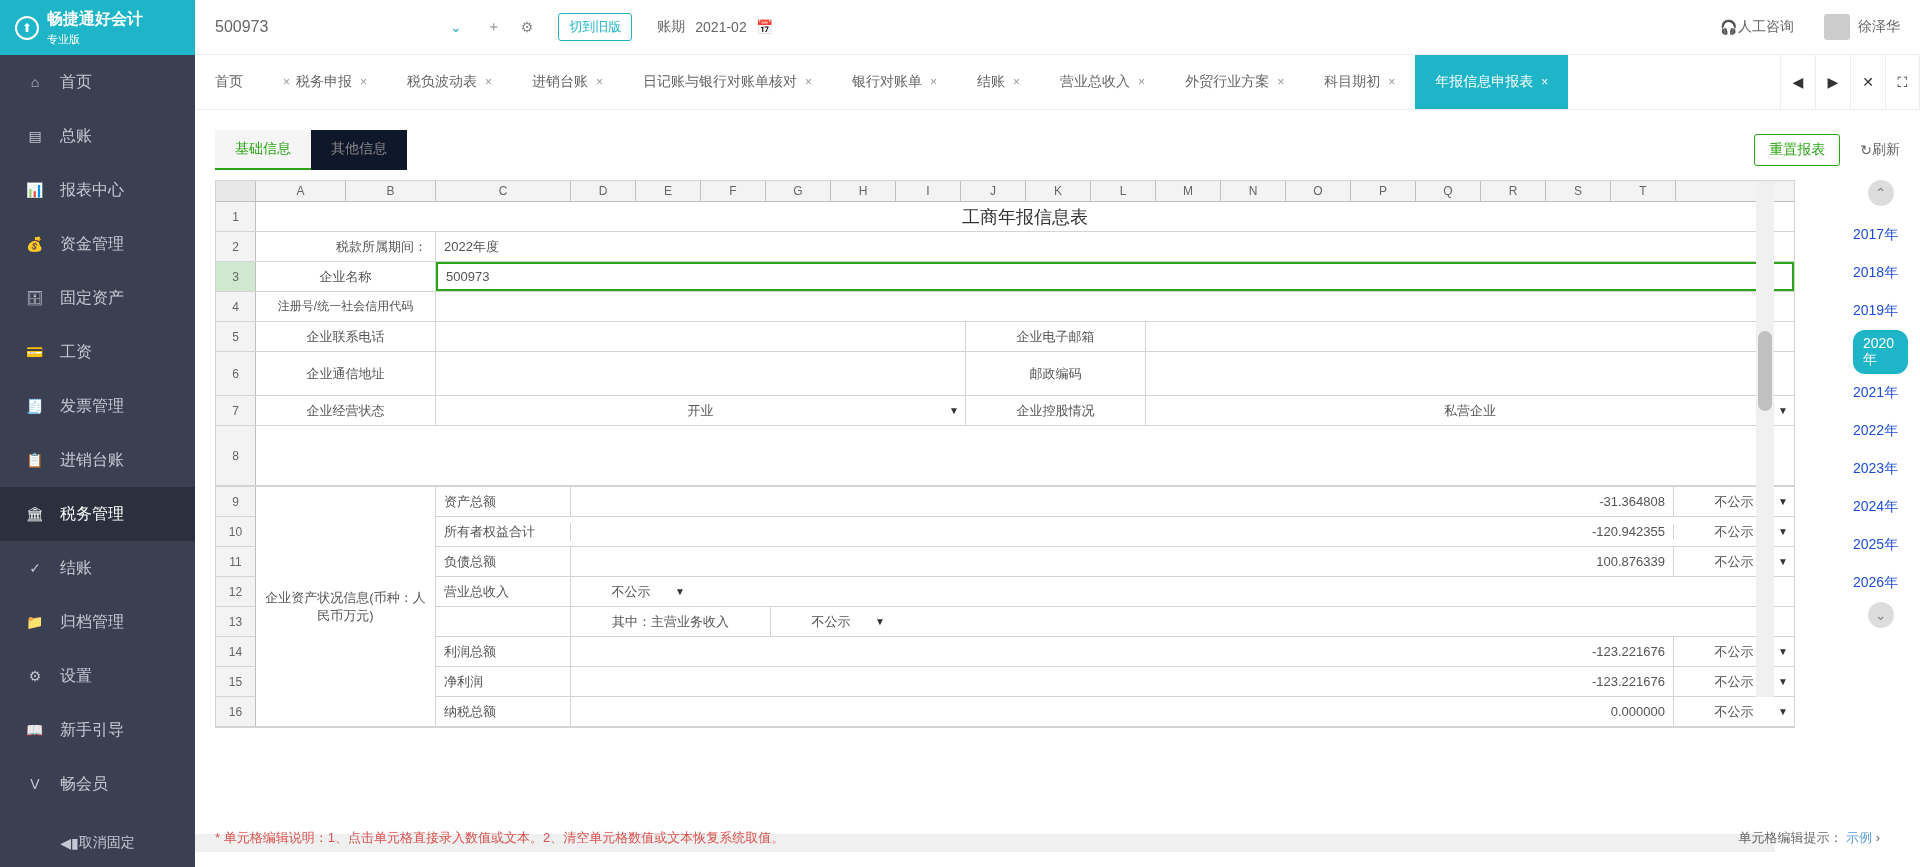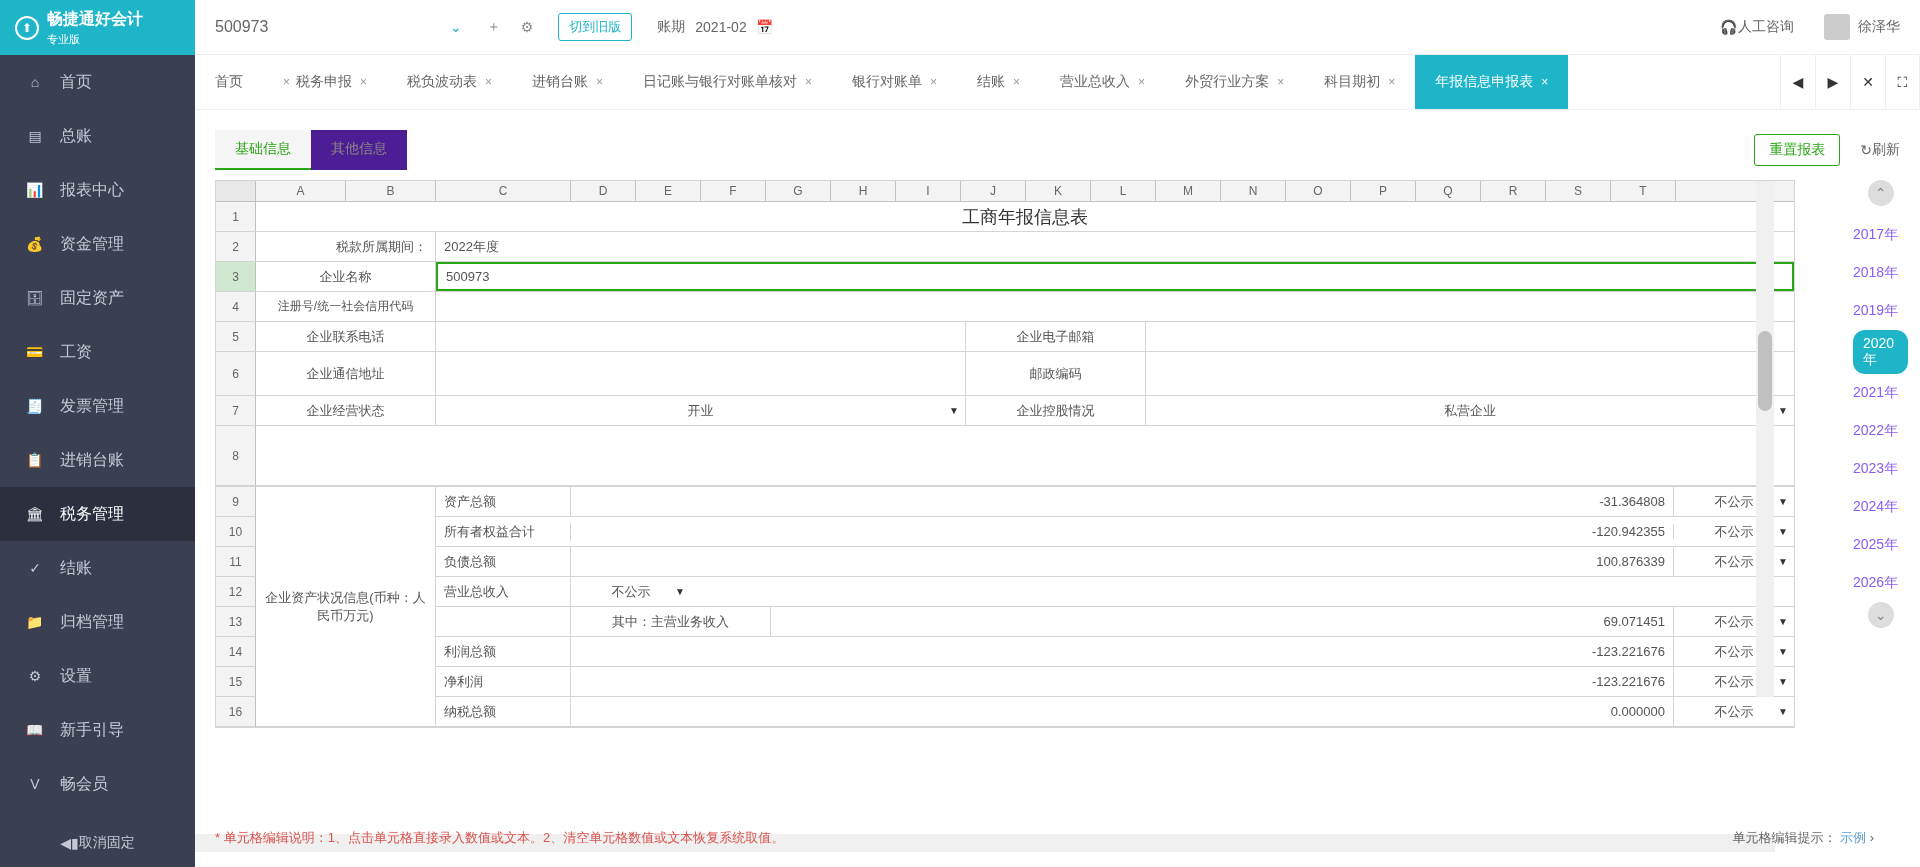--- a/index.html
+++ b/index.html
@@ -30,42 +30,42 @@
 .tab{padding:0 20px;height:100%;display:flex;align-items:center;color:#666;cursor:pointer;position:relative}
 .tab.active{background:#1eb5c8;color:#fff}
 .tab-close{margin-left:8px;font-size:12px;color:#999}
 .tab.active .tab-close{color:#fff}
 .tab-ctrl{width:35px;height:100%;display:flex;align-items:center;justify-content:center;border-left:1px solid #eee;cursor:pointer}
 .tab-ctrl:last-child{border-right:1px solid #eee}
 .main{position:absolute;left:195px;top:110px;right:0;bottom:0;padding:20px;background:#fff}
 .subtabs{display:flex;align-items:center;margin-bottom:10px}
 .subtab{padding:10px 20px;cursor:pointer;color:#666;border-bottom:2px solid transparent}
 .subtab.active{color:#2aa515;border-bottom-color:#2aa515;background:#f5f5f5}
-.subtab.inactive{background:#4c1d95;color:#888}
+.subtab.inactive{background:#0f172a;color:#888}
 .btn-rebuild{margin-left:auto;border:1px solid #2aa515;color:#2aa515;padding:6px 14px;border-radius:3px;cursor:pointer}
 .btn-refresh{margin-left:20px;color:#666;cursor:pointer;display:flex;align-items:center}
 .sheet-wrap{position:relative;border:1px solid #d4d4d4}
 .col-headers{display:flex;background:#f3f3f3;border-bottom:1px solid #c0c0c0}
 .corner{width:40px;height:20px;border-right:1px solid #c0c0c0;background:#e8e8e8}
 .colh{height:20px;border-right:1px solid #c0c0c0;display:flex;align-items:center;justify-content:center;font-size:12px;color:#666}
 .row{display:flex;border-bottom:1px solid #d4d4d4}
 .rowh{width:40px;background:#f3f3f3;border-right:1px solid #c0c0c0;display:flex;align-items:center;justify-content:center;font-size:12px;color:#666}
 .rowh.sel{background:#d0e8d0}
 .cell{border-right:1px solid #d4d4d4;display:flex;align-items:center;padding:0 8px;font-size:13px;color:#555}
 .title-row{height:30px}
 .title-cell{flex:1;justify-content:center;font-size:18px;color:#333;border-right:none}
 .dd-cell{position:relative}
 .dd-arrow{position:absolute;right:6px;color:#333;font-size:10px}
 .active-cell{border:2px solid #2aa515 !important}
 .footer-note{position:absolute;bottom:20px;left:20px;color:#d9534f;font-size:13px}
-.footer-right{position:absolute;bottom:20px;right:46px;color:#666;font-size:13px}
+.footer-right{position:absolute;bottom:20px;right:40px;color:#666;font-size:13px}
 .footer-link{color:#5b9bd5}
 .year-rail{position:absolute;right:12px;top:180px;width:55px;display:flex;flex-direction:column;align-items:center}
 .year-btn{width:26px;height:26px;border-radius:50%;background:#ddd;display:flex;align-items:center;justify-content:center;color:#888;margin-bottom:10px;cursor:pointer}
-.year-item{padding:10px 0;color:#8b5cf6;font-size:14px;cursor:pointer}
+.year-item{padding:10px 0;color:#1d4ed8;font-size:14px;cursor:pointer}
 .year-item.active{background:#1eb5c8;color:#fff;border-radius:12px;padding:5px 10px}
 .vscroll{position:absolute;right:20px;top:0;width:18px;bottom:30px;background:#f0f0f0}
 .vthumb{position:absolute;top:150px;left:2px;width:14px;height:80px;background:#c0c0c0;border-radius:7px}
 .hscroll{position:absolute;left:0;right:20px;bottom:15px;height:18px;background:#f0f0f0}
 </style>
 </head>
 <body>
 
 <div class="sidebar">
   <div class="logo">
@@ -335,21 +335,20 @@
               <div class="cell" style="flex:1;justify-content:flex-end">100.876339</div>
               <div class="cell dd-cell" style="width:120px;justify-content:center;border-right:none">不公示<span class="dd-arrow">▼</span></div>
             </div>
             <div class="row" style="height: 30px;">
               <div class="cell" style="width:135px;border-bottom:none">营业总收入</div>
               <div class="cell dd-cell" style="width:120px;justify-content:center;border-right:none">不公示<span class="dd-arrow">▼</span></div>
             </div>
             <div class="row" style="height: 30px;">
               <div class="cell" style="width:135px"></div>
               <div class="cell" style="width:200px;justify-content:center">其中：主营业务收入</div>
-              <div class="cell" style="flex:1;justify-content:flex-end">69.071451</div>
               <div class="cell dd-cell" style="width:120px;justify-content:center;border-right:none">不公示<span class="dd-arrow">▼</span></div>
             </div>
             <div class="row" style="height: 30px;">
               <div class="cell" style="width:135px">利润总额</div>
               <div class="cell" style="flex:1;justify-content:flex-end">-123.221676</div>
               <div class="cell dd-cell" style="width:120px;justify-content:center;border-right:none">不公示<span class="dd-arrow">▼</span></div>
             </div>
             <div class="row" style="height: 30px;">
               <div class="cell" style="width:135px">净利润</div>
               <div class="cell" style="flex:1;justify-content:flex-end">-123.221676</div>

